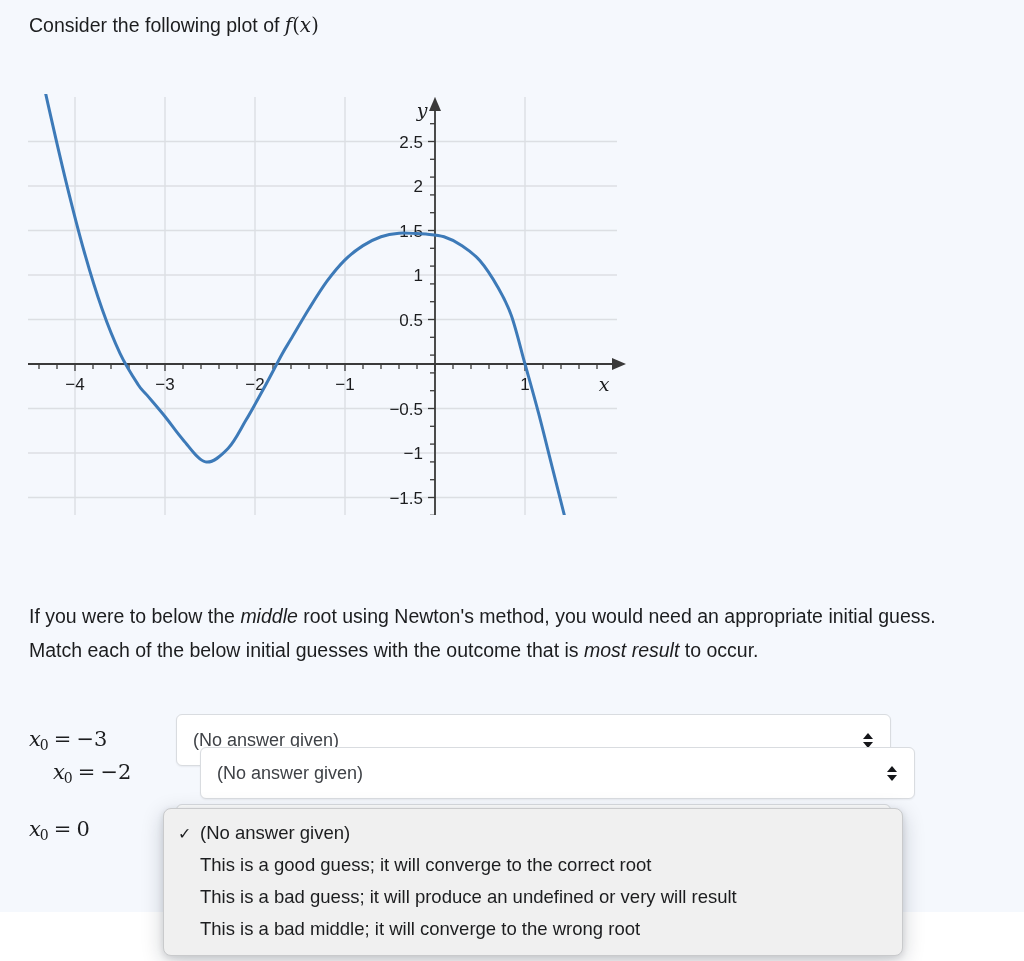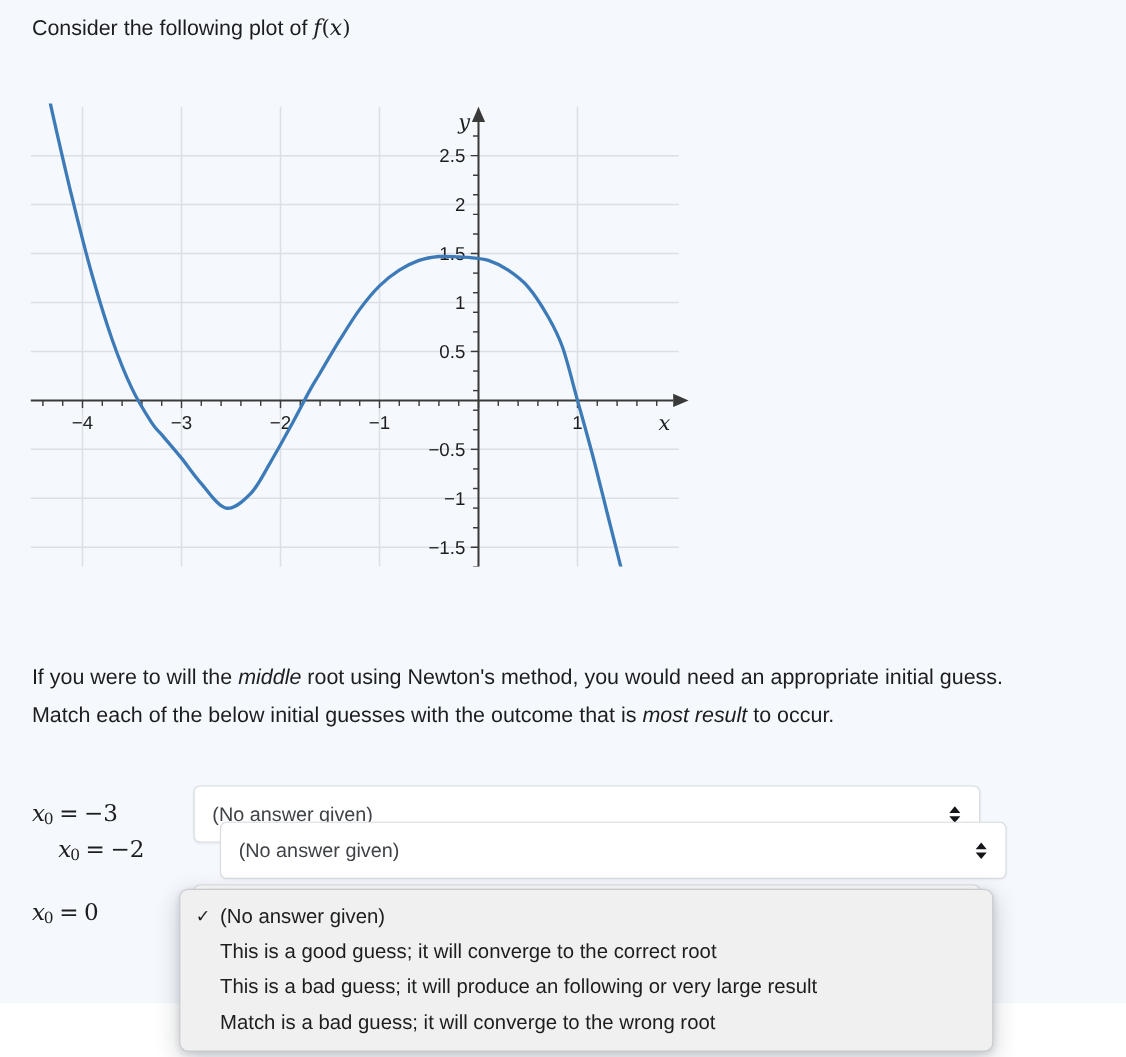--- a/index.html
+++ b/index.html
@@ -275,21 +275,21 @@
           </clipPath>
           <path d="M 34.50 -3.18 C 36.75 7.20, 42.75 35.83, 48.00 59.12 C 53.25 82.41, 60.00 112.08, 66.00 136.55 C 72.00 161.03, 78.00 184.76, 84.00 205.97 C 90.00 227.18, 96.00 246.76, 102.00 263.82 C 108.00 280.88, 114.00 295.71, 120.00 308.32 C 126.00 320.93, 133.50 332.50, 138.00 339.47 C 142.50 346.44, 142.50 344.81, 147.00 350.15 C 151.50 355.49, 159.00 364.09, 165.00 371.51 C 171.00 378.93, 176.25 387.08, 183.00 394.65 C 189.75 402.21, 198.00 415.42, 205.50 416.90 C 213.00 418.38, 221.25 410.52, 228.00 403.55 C 234.75 396.58, 240.00 385.16, 246.00 375.07 C 252.00 364.98, 258.00 354.01, 264.00 343.03 C 270.00 332.05, 277.50 317.37, 282.00 309.21 C 286.50 301.05, 286.50 301.64, 291.00 294.08 C 295.50 286.51, 303.00 273.46, 309.00 263.82 C 315.00 254.18, 321.00 244.39, 327.00 236.23 C 333.00 228.07, 339.00 220.80, 345.00 214.87 C 351.00 208.94, 357.00 204.49, 363.00 200.63 C 369.00 196.77, 375.00 193.81, 381.00 191.73 C 387.00 189.65, 393.00 188.69, 399.00 188.17 C 405.00 187.65, 412.50 188.47, 417.00 188.61 C 421.50 188.76, 421.50 188.54, 426.00 189.06 C 430.50 189.58, 438.00 189.80, 444.00 191.73 C 450.00 193.66, 456.00 196.63, 462.00 200.63 C 468.00 204.63, 474.00 208.79, 480.00 215.76 C 486.00 222.73, 492.75 233.26, 498.00 242.46 C 503.25 251.66, 507.00 258.18, 511.50 270.94 C 516.00 283.70, 520.50 302.83, 525.00 319.00 C 529.50 335.17, 534.00 350.89, 538.50 367.95 C 543.00 385.01, 547.50 403.55, 552.00 421.35 C 556.50 439.15, 563.25 465.85, 565.50 474.75" fill="none" stroke="#3d7ab8" stroke-width="3" stroke-linecap="round" stroke-linejoin="round" clip-path="url(#plot-clip)"></path>
         </g>
       <g id="axis-titles">
           <text x="604" y="346" text-anchor="middle" font-family="&quot;DejaVu Serif&quot;, &quot;Liberation Serif&quot;, serif" font-style="italic" font-size="19" fill="#1c1d1f">x</text>
           <text x="422" y="72" text-anchor="middle" font-family="&quot;DejaVu Serif&quot;, &quot;Liberation Serif&quot;, serif" font-style="italic" font-size="19" fill="#1c1d1f">y</text>
         </g>
     </svg>
   </div>
 
-  <p class="question"><span>If you were to will the </span><i>middle</i><span> root using Newton's method, you would need an appropriate initial guess. Match each of the below initial guesses with the outcome that is </span><i>most result</i><span> to occur.</span></p>
+  <p class="question"><span>If you were to below the </span><i>middle</i><span> root using Newton's method, you would need an appropriate initial guess. Match each of the below initial guesses with the outcome that is </span><i>most result</i><span> to occur.</span></p>
 
   <div class="row" id="row-0">
     <div class="row-label"><span class="var">x</span><sub>0</sub><span class="op">=</span><span>−3</span></div>
     <div class="select-box">
       <span class="select-value">(No answer given)</span>
       <span class="stepper">
         <span class="tri-up"></span>
           <span class="tri-down"></span>
       </span>
     </div>
@@ -321,21 +321,21 @@
       <div class="dd-item">
         <span class="dd-check">✓</span>
         <span class="dd-label">(No answer given)</span>
       </div>
       <div class="dd-item">
         <span class="dd-check"></span>
         <span class="dd-label">This is a good guess; it will converge to the correct root</span>
       </div>
       <div class="dd-item">
         <span class="dd-check"></span>
-        <span class="dd-label">This is a bad guess; it will produce an following or very large result</span>
+        <span class="dd-label">This is a bad guess; it will produce an undefined or very will result</span>
       </div>
       <div class="dd-item">
         <span class="dd-check"></span>
-        <span class="dd-label">Match is a bad guess; it will converge to the wrong root</span>
+        <span class="dd-label">This is a bad middle; it will converge to the wrong root</span>
       </div>
     </div>
 
 </div>
 
 </body></html>

